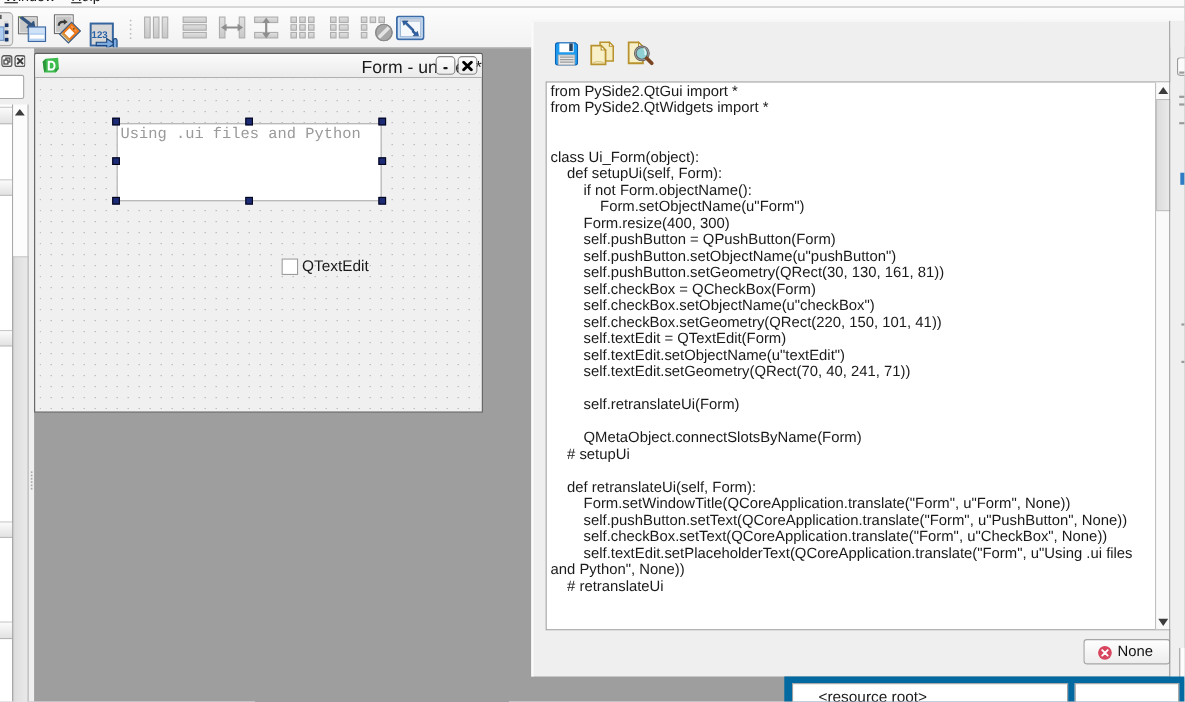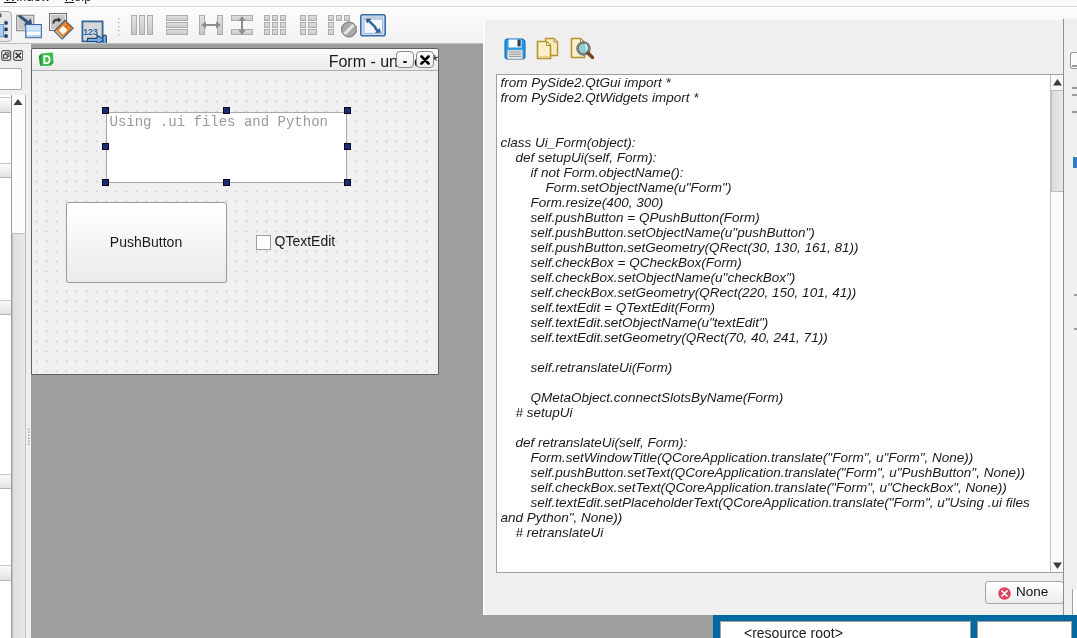--- a/index.html
+++ b/index.html
@@ -189,23 +189,20 @@
           </svg>
       </div>
     </div>
 
     <div class="abs" id="formbody" style="left:3.5px;top:22.5px;width:400px;height:300px;background-color:#f0f0f0;background-image:radial-gradient(circle, #989898 0.55px, rgba(0,0,0,0) 0.8px);background-size:10px 10px;background-position:5.5px 4.5px;">
 
       <div class="abs" style="left:70px;top:40px;width:239px;height:69px;background:#fff;border:1px solid #a9a9a9;">
         <div class="abs" style="left:3px;top:1px;font-size:14px;color:#9a9a9a;font-family:Liberation Mono, monospace;">Using .ui files and Python</div>
       </div>
 
-      <div class="abs" style="left:30px;top:130px;width:159px;height:79px;background:linear-gradient(#ffffff,#ebebeb);border:1px solid #9c9c9c;border-radius:3px;">
-        <div class="abs" style="left:0;top:31px;width:159px;text-align:center;font-size:14px;color:#1a1a1a;">PushButton</div>
-      </div>
 
       <div class="abs" style="left:220px;top:163px;width:13px;height:13px;background:#fff;border:1px solid #9c9c9c;"></div>
       <div class="abs" style="left:239px;top:161px;font-size:14px;color:#1a1a1a;">QTextEdit</div>
 
       <div class="handle" style="left:66px;top:35px;"></div>
       <div class="handle" style="left:187px;top:35px;"></div>
       <div class="handle" style="left:308px;top:35px;"></div>
       <div class="handle" style="left:66px;top:71px;"></div>
       <div class="handle" style="left:308px;top:71px;"></div>
       <div class="handle" style="left:66px;top:107px;"></div>
@@ -244,21 +241,21 @@
 
     <svg class="abs" style="left:87px;top:18px;" width="25" height="24" viewBox="0 0 25 24">
       <path d="M1.5 1.5 L10.5 1.5 L14.5 5.5 L14.5 20.5 L1.5 20.5 Z" fill="#f8f0c8" stroke="#b8922e" stroke-width="1.6"></path>
       <path d="M10.5 1.5 L10.5 5.5 L14.5 5.5 Z" fill="#ffffff" stroke="#b8922e" stroke-width="1"></path>
       <circle cx="13.5" cy="11.5" r="6" fill="#8ed0d4" stroke="#5a5a5a" stroke-width="2.4"></circle>
       <circle cx="13.5" cy="11.5" r="6" fill="none" stroke="#9c9c9c" stroke-width="1"></circle>
       <path d="M15 7 Q17.5 9 16.5 13" stroke="#e0f4f4" stroke-width="1.6" fill="none"></path>
       <path d="M18 16 L22.5 20.5" stroke="#7a4420" stroke-width="3.4" stroke-linecap="round"></path>
     </svg>
 
-    <div class="abs" id="codearea" style="left:12.5px;top:55px;width:567px;height:497px;background:#fff;border:1px solid #a0a0a0;font-style:italic;">
+    <div class="abs" id="codearea" style="left:12.5px;top:55px;width:567px;height:497px;background:#fff;border:1px solid #a0a0a0;">
       <pre id="code" class="abs" style="left:4px;top:0px;margin:0;font-family:&quot;Liberation Sans&quot;,sans-serif;font-size:13.5px;line-height:15px;color:#1a1a1a;">from PySide2.QtGui import *
 from PySide2.QtWidgets import *
 
 
 class Ui_Form(object):
     def setupUi(self, Form):
         if not Form.objectName():
             Form.setObjectName(u"Form")
         Form.resize(400, 300)
         self.pushButton = QPushButton(Form)

